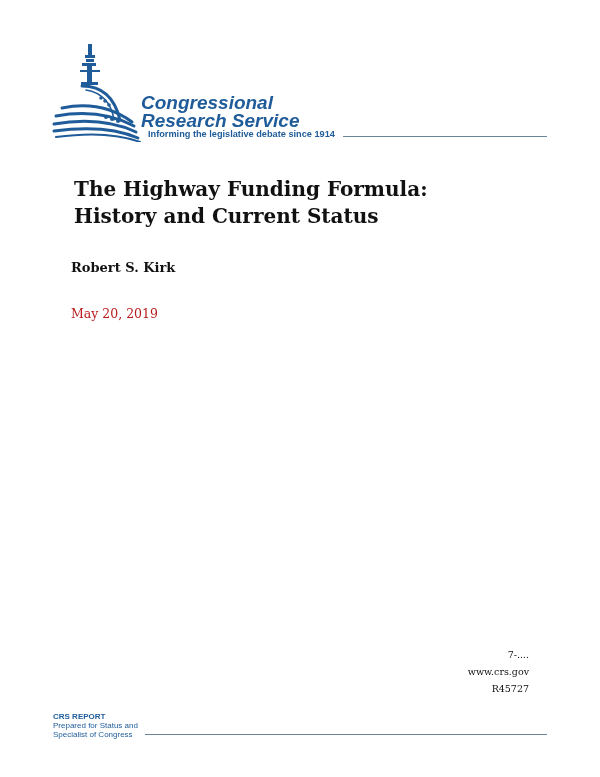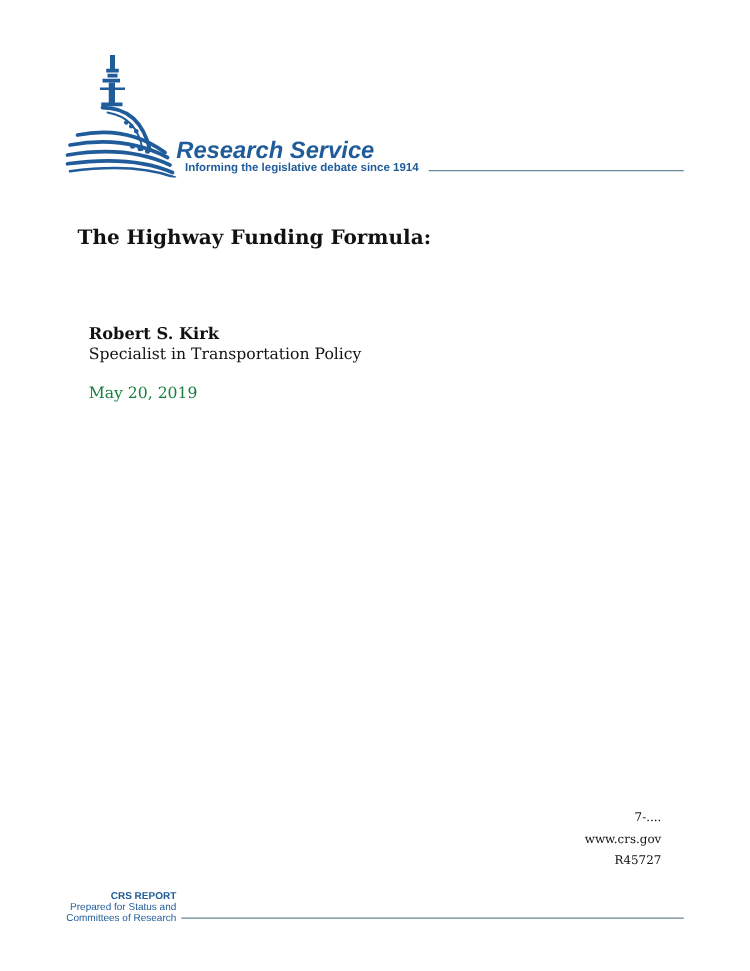--- a/index.html
+++ b/index.html
@@ -7,29 +7,29 @@
   .page { position: absolute; left: 0; top: 0; width: 600px; height: 777px; background: #fff; }
 
   .logo { position: absolute; left: 52px; top: 42px; width: 300px; height: 100px; }
   .logo svg { position: absolute; left: 0; top: 0; }
   .org1, .org2 { position: absolute; font-family: "Liberation Sans", sans-serif; font-weight: bold; font-style: italic; color: #1f5c99; font-size: 19px; letter-spacing: 0px; }
   .org1 { left: 89px; top: 50px; }
   .org2 { left: 89px; top: 68px; }
   .tagline { position: absolute; left: 96px; top: 87px; font-family: "Liberation Sans", sans-serif; font-size: 9.2px; color: #1f5c99; white-space: nowrap; font-weight: bold; }
   .tag-rule { position: absolute; left: 343px; top: 136px; width: 204px; height: 1px; background: #6a8596; }
 
-  .title { position: absolute; left: 62px; top: 176px; font-family: "DejaVu Serif", serif; font-weight: bold; font-size: 16px; line-height: 27px; color: #111; }
+  .title { position: absolute; left: 74px; top: 176px; font-family: "DejaVu Serif", serif; font-weight: bold; font-size: 20px; line-height: 27px; color: #111; }
   .author { position: absolute; left: 71px; top: 260px; font-family: "DejaVu Serif", serif; font-weight: bold; font-size: 13px; color: #111; }
   .role { position: absolute; left: 71px; top: 275px; font-family: "DejaVu Serif", serif; font-size: 12.5px; color: #111; }
-  .date { position: absolute; left: 71px; top: 306px; font-family: "DejaVu Serif", serif; font-size: 12.5px; color: #15803d; }
+  .date { position: absolute; left: 71px; top: 306px; font-family: "DejaVu Serif", serif; font-size: 12.5px; color: #b91c1c; }
 
   .rightblock { position: absolute; right: 71px; top: 646px; text-align: right; font-family: "DejaVu Serif", serif; font-size: 9.5px; color: #111; line-height: 17px; }
   .rightblock .org { font-weight: bold; }
 
-  .crs-report { position: absolute; left: 53px; top: 712px; font-family: "Liberation Sans", sans-serif; color: #1f5c99; font-size: 8px; line-height: 9px; text-align: right; }
+  .crs-report { position: absolute; left: 53px; top: 712px; font-family: "Liberation Sans", sans-serif; color: #1f5c99; font-size: 8px; line-height: 9px; }
   .crs-report .label { font-weight: bold; }
   .bottom-rule { position: absolute; left: 145px; top: 734px; width: 402px; height: 1px; background: #6a8596; }
 </style>
 </head>
 <body>
 
 <div class="page">
 
   <div class="logo">
     <svg width="95" height="100" viewBox="0 0 95 100">
@@ -54,39 +54,40 @@
       </g>
       <g fill="#1f5c99">
         <circle cx="49" cy="56" r="1.8"></circle>
         <circle cx="53" cy="59" r="1.8"></circle>
         <circle cx="57" cy="63" r="1.8"></circle>
         <circle cx="54" cy="75" r="2"></circle>
         <circle cx="60" cy="77" r="2"></circle>
         <circle cx="66" cy="79" r="2"></circle>
       </g>
     </svg>
+    <span class="org1">Congressional</span>
     <span class="org2">Research Service</span>
     <span class="tagline">Informing the legislative debate since 1914</span>
   </div>
   <div class="tag-rule"></div>
 
   <div class="title">
     <div>The Highway Funding Formula:</div>
+    <div>History and Current Status</div>
   </div>
 
   <div class="author">Robert S. Kirk</div>
-  <div class="role">Specialist in Transportation Policy</div>
   <div class="date">May 20, 2019</div>
 
   <div class="rightblock">
     <div>7-....</div>
     <div>www.crs.gov</div>
     <div>R45727</div>
   </div>
 
   <div class="crs-report">
     <div class="label">CRS REPORT</div>
     <div>Prepared for Status and</div>
-    <div>Committees of Research</div>
+    <div>Specialist of Congress</div>
   </div>
   <div class="bottom-rule"></div>
 
 </div>
 
 </body></html>

